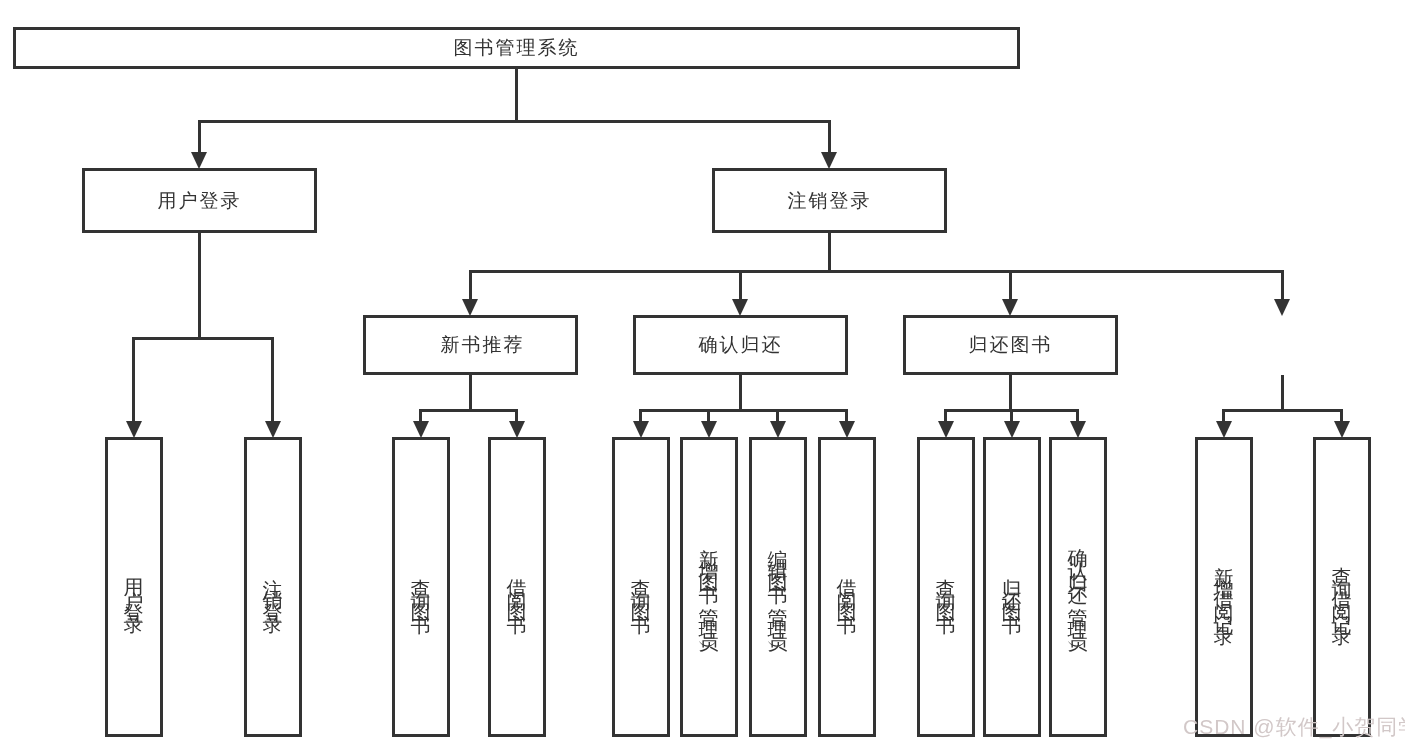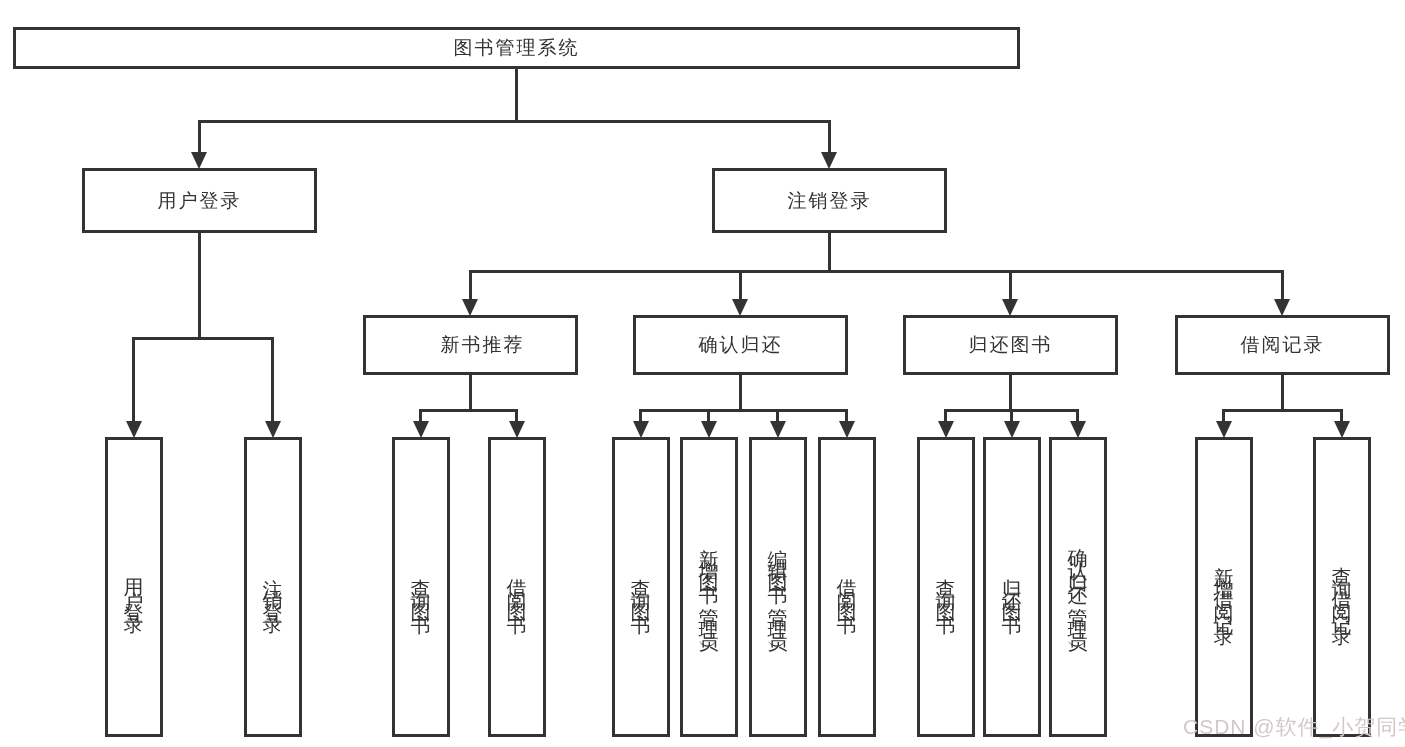--- a/index.html
+++ b/index.html
@@ -62,21 +62,20 @@
   <div class="vline" style="left:739px; top:270px; height:31px;"></div>
   <div class="arrow" style="left:732px; top:299px;"></div>
   <div class="vline" style="left:1009px; top:270px; height:31px;"></div>
   <div class="arrow" style="left:1002px; top:299px;"></div>
   <div class="vline" style="left:1281px; top:270px; height:31px;"></div>
   <div class="arrow" style="left:1274px; top:299px;"></div>
 
   <div class="box" style="left:363px; top:315px; width:215px; height:60px;padding-left:24px;">新书推荐</div>
   <div class="box" style="left:633px; top:315px; width:215px; height:60px;">确认归还</div>
   <div class="box" style="left:903px; top:315px; width:215px; height:60px;">归还图书</div>
-  <div class="box" style="left:1175px; top:315px; width:215px; height:60px;">借阅记录</div>
 
   <div class="vline" style="left:469px; top:375px; height:37px;"></div>
   <div class="hline" style="left:419px; top:409px; width:99px;"></div>
   <div class="vline" style="left:419px; top:409px; height:14px;"></div>
   <div class="arrow" style="left:413px; top:421px;"></div>
   <div class="vline" style="left:515px; top:409px; height:14px;"></div>
   <div class="arrow" style="left:509px; top:421px;"></div>
 
   <div class="vline" style="left:739px; top:375px; height:37px;"></div>
   <div class="hline" style="left:639px; top:409px; width:209px;"></div>

